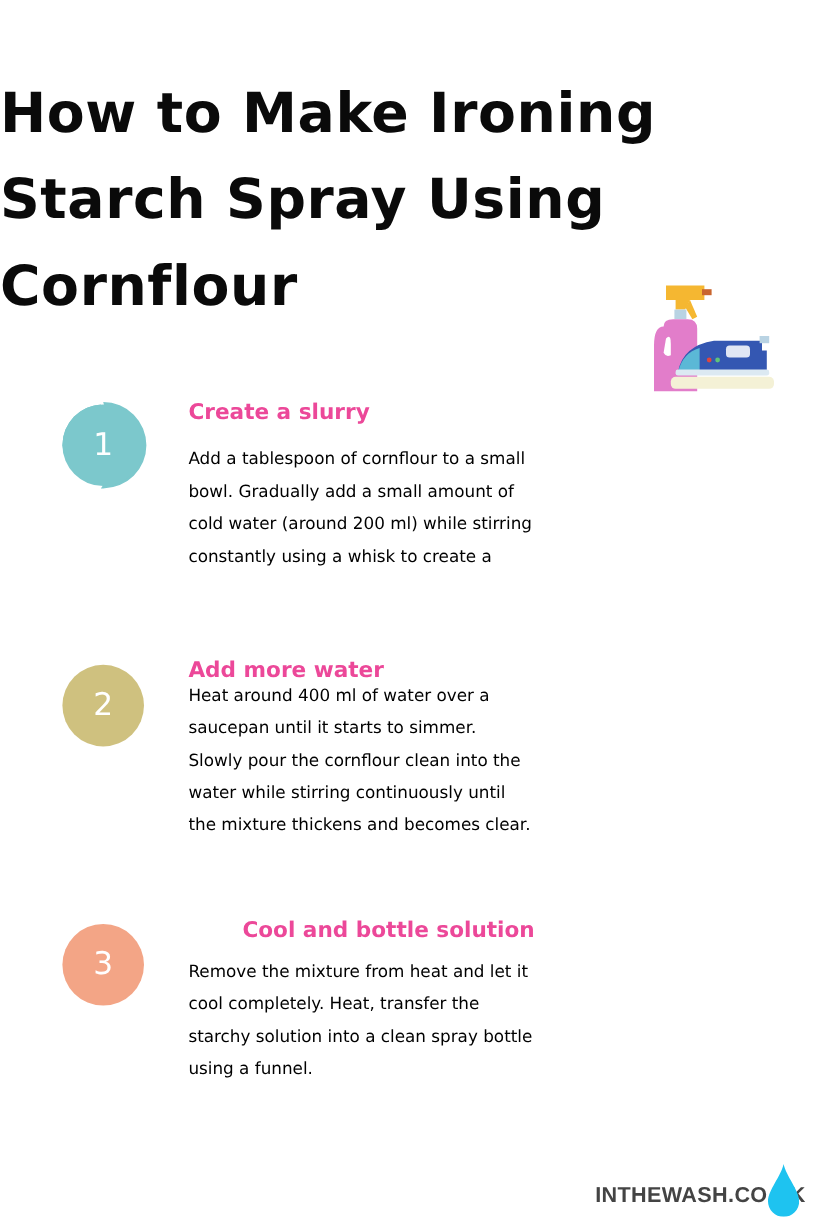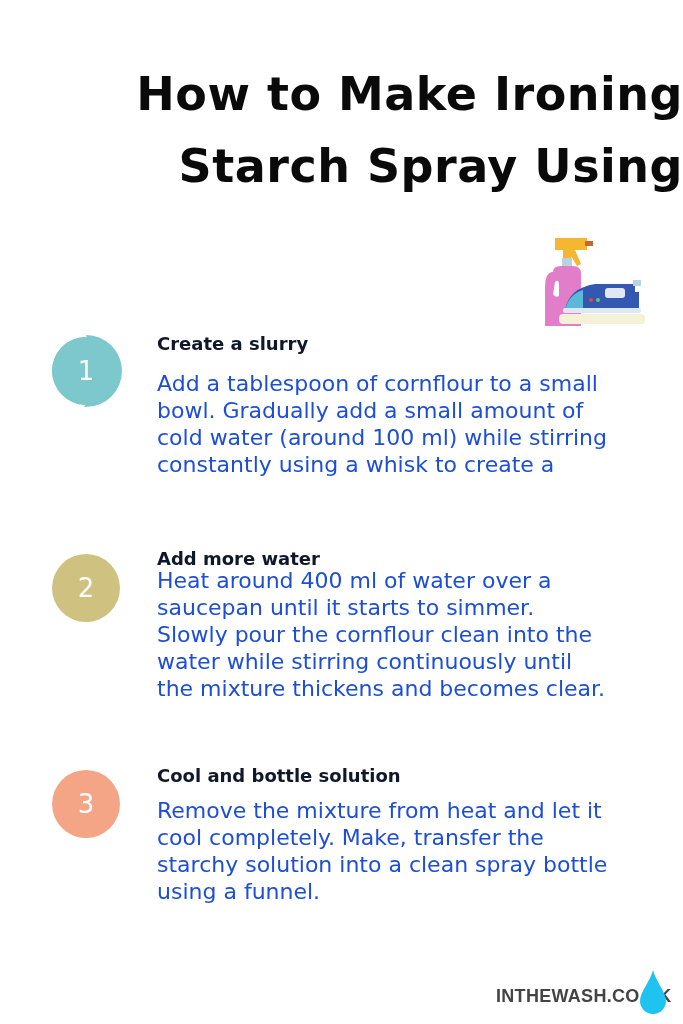--- a/index.html
+++ b/index.html
@@ -1,35 +1,36 @@
 <!DOCTYPE html>
 <html><head>
 <meta charset="utf-8">
 <style>
   html, body { margin:0; padding:0; }
   body { width:683px; height:1024px; background:#ffffff; position:relative; overflow:hidden; font-family:"DejaVu Sans", sans-serif; color:#111; }
-  .title { position:absolute; left:0; top:58px; width:683px; text-align:right; font-family:"DejaVu Sans", sans-serif; font-weight:bold; font-size:46px; line-height:72px; color:#0a0a0a; letter-spacing:0.5px; }
+  .title { position:absolute; left:0; top:58px; width:683px; text-align:left; font-family:"DejaVu Sans", sans-serif; font-weight:bold; font-size:46px; line-height:72px; color:#0a0a0a; letter-spacing:0.5px; }
   .title span { display:block; }
   .hero-icon { position:absolute; left:535px; top:228px; width:112px; height:104px; }
   .step { position:absolute; left:0; width:683px; }
   .badge { position:absolute; left:48px; width:76px; height:76px; }
   .badge svg { width:76px; height:76px; display:block; }
   .badge .num { position:absolute; left:0; top:0; width:76px; height:76px; line-height:76px; text-align:center; color:#fff; font-size:26px; font-family:"DejaVu Sans", sans-serif; font-weight:normal; }
-  .step-title { position:absolute; left:157px; font-family:"DejaVu Sans", sans-serif; font-weight:bold; font-size:18px; color:#0f172a; white-space:nowrap; }
-  .step-body { position:absolute; left:157px; width:420px; font-family:"DejaVu Sans", sans-serif; font-size:22px; line-height:27px; color:#1d4ed8; }
+  .step-title { position:absolute; left:157px; font-family:"DejaVu Sans", sans-serif; font-weight:bold; font-size:18px; color:#ec4899; white-space:nowrap; }
+  .step-body { position:absolute; left:157px; width:420px; font-family:"DejaVu Sans", sans-serif; font-size:14px; line-height:27px; color:#000000; }
   .step-body span { display:block; white-space:nowrap; }
   .footer { position:absolute; left:496px; top:986px; font-family:"Liberation Sans", sans-serif; font-weight:bold; font-size:18px; color:#444; letter-spacing:0.3px; }
   .drop { position:absolute; left:640px; top:970px; width:26px; height:44px; }
 </style>
 </head>
 <body>
 
 <div class="title">
   <span>How to Make Ironing</span>
   <span>Starch Spray Using</span>
+  <span>Cornflour</span>
 </div>
 
 <div class="hero-icon">
   <svg viewBox="0 0 112 104" width="112" height="104">
 
     <path d="M20 10 L52 10 L52 22 L40 22 L36 30 L28 30 L28 22 L20 22 Z" fill="#F5B731"></path>
     <rect x="50" y="13" width="8" height="5" fill="#C9652E"></rect>
     <path d="M40 22 L46 36 L42 38 L36 28 Z" fill="#F5B731"></path>
     <rect x="27" y="30" width="10" height="8" fill="#B9D3E3"></rect>
 
@@ -53,21 +54,21 @@
     <svg viewBox="0 0 76 76">
       <path d="M38 2 A36 36 0 0 1 38 74 L36 74 Q40 70 36 66 A30 30 0 0 1 4 38 A34 34 0 0 1 36 4 Q40 8 38 2 Z" fill="#7CC8CC"></path>
       <circle cx="38" cy="38" r="34" fill="#7CC8CC"></circle>
     </svg>
     <div class="num">1</div>
   </div>
   <div class="step-title" style="top:333px;">Create a slurry</div>
   <div class="step-body" style="top:370px;">
     <span>Add a tablespoon of cornflour to a small</span>
     <span>bowl. Gradually add a small amount of</span>
-    <span>cold water (around 100 ml) while stirring</span>
+    <span>cold water (around 200 ml) while stirring</span>
     <span>constantly using a whisk to create a</span>
   </div>
 </div>
 
 <div class="step">
   <div class="badge" style="top:550px;">
     <svg viewBox="0 0 76 76">
       <circle cx="38" cy="38" r="34" fill="#CFC17F"></circle>
     </svg>
     <div class="num">2</div>
@@ -82,24 +83,24 @@
   </div>
 </div>
 
 <div class="step">
   <div class="badge" style="top:766px;">
     <svg viewBox="0 0 76 76">
       <circle cx="38" cy="38" r="34" fill="#F3A586"></circle>
     </svg>
     <div class="num">3</div>
   </div>
-  <div class="step-title" style="top:765px;">Cool and bottle solution</div>
+  <div class="step-title" style="top:765px;margin-left:45px;">Cool and bottle solution</div>
   <div class="step-body" style="top:797px;">
     <span>Remove the mixture from heat and let it</span>
-    <span>cool completely. Make, transfer the</span>
+    <span>cool completely. Heat, transfer the</span>
     <span>starchy solution into a clean spray bottle</span>
     <span>using a funnel.</span>
   </div>
 </div>
 
 <div class="footer">INTHEWASH.CO.UK</div>
 <div class="drop">
   <svg viewBox="0 0 26 44" width="26" height="44">
     <path d="M13 0 C15 10 26 22 26 31 A13 13 0 0 1 0 31 C0 22 11 10 13 0 Z" fill="#1EC3F0"></path>
   </svg>

